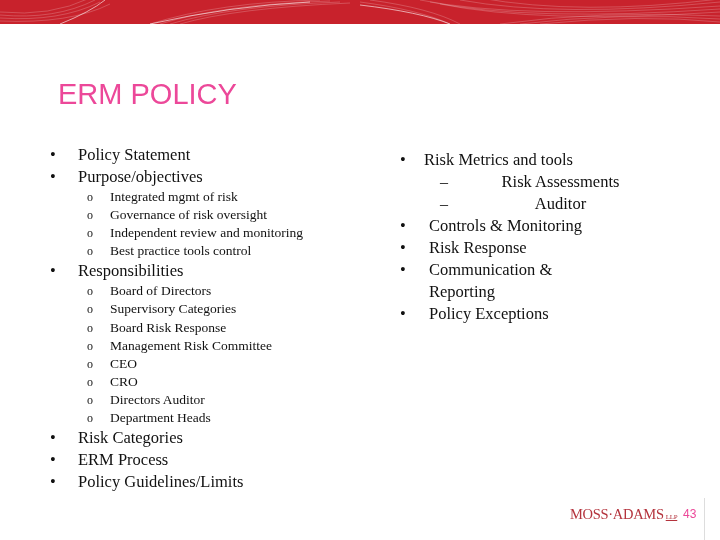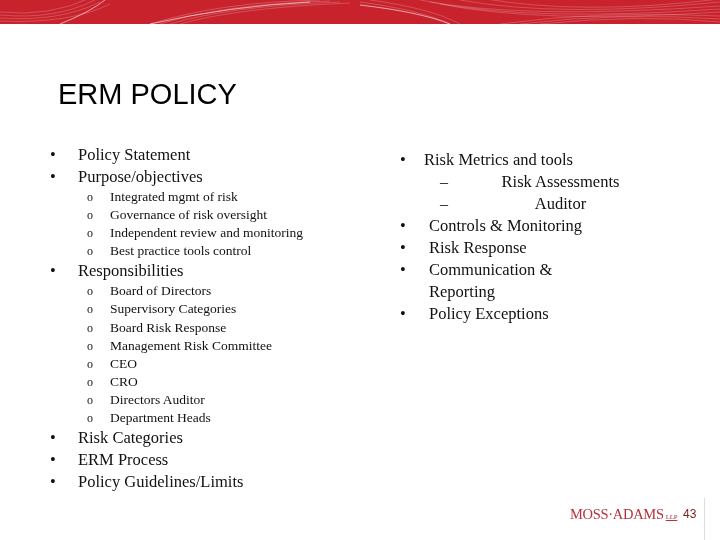--- a/index.html
+++ b/index.html
@@ -10,21 +10,21 @@
     color: #111111;
   }
   .banner {
     position: absolute; left: 0; top: 0; width: 720px; height: 24px;
     background: #c8222c; overflow: hidden;
   }
   .banner svg { position: absolute; left: 0; top: 0; }
   .title {
     position: absolute; left: 58px; top: 78px;
     font-family: "Liberation Sans", "DejaVu Sans", sans-serif;
-    font-size: 29px; color: #000000; letter-spacing: 0px;
+    font-size: 29px; color: #ec4899; letter-spacing: 0px;
     font-weight: normal;
   }
   .col { position: absolute; }
   .col-left { left: 50px; top: 144px; width: 330px; }
   .col-right { left: 400px; top: 149px; width: 260px; }
   .item { position: relative; font-size: 16.5px; line-height: 22px; }
   .item .bullet { position: absolute; left: 0; top: 0; width: 12px; }
   .item .text { display: block; padding-left: 28px; }
   .sub { position: relative; font-size: 13.5px; line-height: 18.1px; }
   .sub .bullet { position: absolute; left: 37px; top: 0; font-size: 12px; }
@@ -35,21 +35,21 @@
   .right .sub .text { padding-left: 61px; text-align: center; }
   .footer-logo {
     position: absolute; left: 570px; top: 506px;
     font-family: "Liberation Serif", "DejaVu Serif", serif;
     font-size: 14.5px; color: #b4333d; letter-spacing: -0.3px;
   }
   .footer-logo .llp { font-size: 7px; margin-left: 2px; text-decoration: underline; }
   .page-num {
     position: absolute; left: 683px; top: 507px;
     font-family: "Liberation Sans", "DejaVu Sans", sans-serif;
-    font-size: 12px; color: #7f1d1d;
+    font-size: 12px; color: #ec4899;
   }
   .footer-divider {
     position: absolute; left: 704px; top: 498px; width: 1px; height: 42px;
     background: #dddddd;
   }
 </style>
 </head>
 <body>
 
 <div class="banner">

